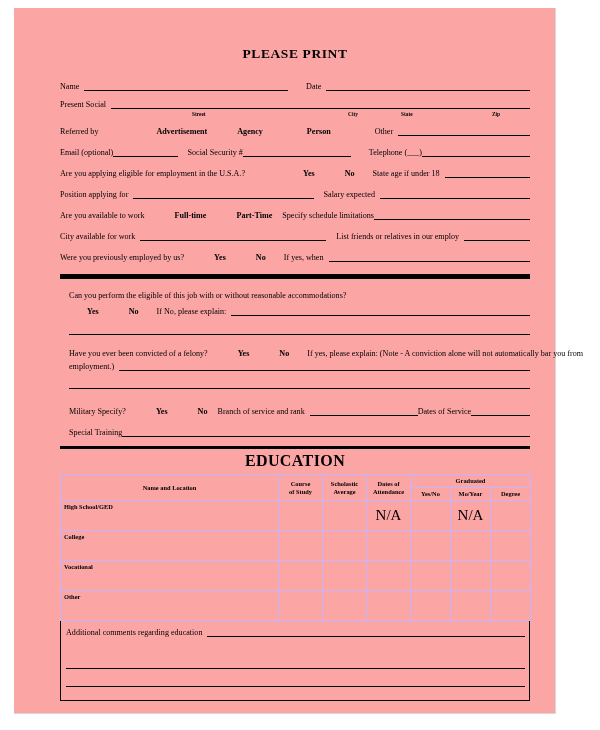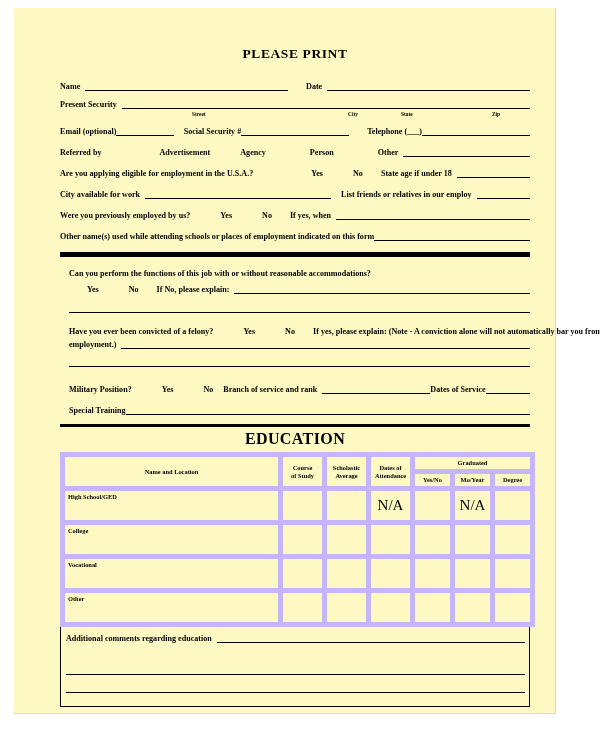--- a/index.html
+++ b/index.html
@@ -14,21 +14,21 @@
     color: #000000;
     overflow: hidden;
   }
 
   .page {
     position: absolute;
     left: 14px;
     top: 8px;
     width: 542px;
     height: 706px;
-    background: #fef9c3;
+    background: #fca5a5;
     border-right: 1px solid #d8d8d8;
     border-bottom: 1px solid #d8d8d8;
     box-sizing: border-box;
   }
 
   .sheet {
     position: absolute;
     left: 46px;
     top: 38px;
     width: 470px;
@@ -49,21 +49,21 @@
     align-items: baseline;
     font-size: 8.1px;
     font-weight: bold;
     margin-bottom: 9px;
     white-space: nowrap;
   }
   .row.tight { margin-bottom: 2px; }
   .row.loose { margin-bottom: 12px; }
 
   .lbl {
-    font-weight: bold;
+    font-weight: normal;
     flex: 0 0 auto;
   }
   .lbl.pad-r { padding-right: 5px; }
 
   
   .opt {
     font-weight: bold;
     flex: 0 0 auto;
   }
 
@@ -122,21 +122,21 @@
     margin: 2px 0 4px 0;
   }
 
   table.edu {
     border-collapse: collapse;
     width: 100%;
     table-layout: fixed;
   }
   table.edu th,
   table.edu td {
-    border: 5px solid #c4b5fd;
+    border: 1px solid #c4b5fd;
     font-size: 6.4px;
     font-weight: bold;
     padding: 0;
     vertical-align: top;
   }
   table.edu th {
     text-align: center;
     vertical-align: middle;
     font-weight: bold;
     line-height: 1.25;
@@ -190,96 +190,109 @@
 
     <div class="row">
       <span class="lbl pad-r">Name</span>
       <span class="fill"></span>
       <span class="gap-s"></span>
       <span class="lbl pad-r">Date</span>
       <span class="fill"></span>
     </div>
 
     <div class="row tight">
-      <span class="lbl pad-r">Present Security</span>
+      <span class="lbl pad-r">Present Social</span>
       <span class="fill"></span>
     </div>
     <div class="subcaps">
       <span style="left:132px;">Street</span>
       <span style="left:288px;">City</span>
       <span style="left:341px;">State</span>
       <span style="left:432px;">Zip</span>
+    </div>
+
+    <div class="row loose">
+      <span class="lbl">Referred by</span>
+      <span class="gap-xl"></span>
+      <span class="opt">Advertisement</span>
+      <span class="gap-m"></span>
+      <span class="opt">Agency</span>
+      <span class="gap-l"></span>
+      <span class="opt">Person</span>
+      <span class="gap-l"></span>
+      <span class="lbl pad-r">Other</span>
+      <span class="fill"></span>
     </div>
 
     <div class="row loose">
       <span class="lbl">Email (optional)</span>
       <span class="fill"></span>
       <span class="gap-xs"></span>
       <span class="lbl">Social Security #</span>
       <span class="fill w-md"></span>
       <span class="gap-s"></span>
       <span class="lbl">Telephone (___)</span>
       <span class="fill w-md"></span>
     </div>
 
     <div class="row loose">
-      <span class="lbl">Referred by</span>
-      <span class="gap-xl"></span>
-      <span class="opt">Advertisement</span>
-      <span class="gap-m"></span>
-      <span class="opt">Agency</span>
-      <span class="gap-l"></span>
-      <span class="opt">Person</span>
-      <span class="gap-l"></span>
-      <span class="lbl pad-r">Other</span>
-      <span class="fill"></span>
-    </div>
-
-    <div class="row loose">
       <span class="lbl">Are you applying eligible for employment in the U.S.A.?</span>
       <span class="gap-xl"></span>
       <span class="opt">Yes</span>
       <span class="gap-m"></span>
       <span class="opt">No</span>
       <span class="gap-s"></span>
       <span class="lbl pad-r">State age if under 18</span>
       <span class="fill"></span>
     </div>
 
-
+    <div class="row loose">
+      <span class="lbl pad-r">Position applying for</span>
+      <span class="fill"></span>
+      <span class="gap-xs"></span>
+      <span class="lbl pad-r">Salary expected</span>
+      <span class="fill w-lg"></span>
+    </div>
+
+    <div class="row loose">
+      <span class="lbl">Are you available to work</span>
+      <span class="gap-m"></span>
+      <span class="opt">Full-time</span>
+      <span class="gap-m"></span>
+      <span class="opt">Part-Time</span>
+      <span class="gap-xs"></span>
+      <span class="lbl">Specify schedule limitations</span>
+      <span class="fill"></span>
+    </div>
 
     <div class="row loose">
       <span class="lbl pad-r">City available for work</span>
       <span class="fill w-xl"></span>
       <span class="gap-xs"></span>
       <span class="lbl pad-r">List friends or relatives in our employ</span>
       <span class="fill"></span>
     </div>
 
     <div class="row loose">
       <span class="lbl">Were you previously employed by us?</span>
       <span class="gap-m"></span>
       <span class="opt">Yes</span>
       <span class="gap-m"></span>
       <span class="opt">No</span>
       <span class="gap-s"></span>
       <span class="lbl pad-r">If yes, when</span>
       <span class="fill"></span>
     </div>
 
-    <div class="row">
-      <span class="lbl">Other  name(s) used while attending schools or places of employment indicated on this form</span>
-      <span class="fill"></span>
-    </div>
 
     <div class="bar"></div>
 
     <div class="indent">
       <div class="row tight">
-        <span class="lbl">Can you perform the functions of this job with or without reasonable accommodations?</span>
+        <span class="lbl">Can you perform the eligible of this job with or without reasonable accommodations?</span>
       </div>
       <div class="row" style="margin-top:7px;">
         <span class="gap-s"></span>
         <span class="opt">Yes</span>
         <span class="gap-m"></span>
         <span class="opt">No</span>
         <span class="gap-s"></span>
         <span class="lbl pad-r">If No,  please explain:</span>
         <span class="fill"></span>
       </div>
@@ -298,21 +311,21 @@
       </div>
       <div class="row tight" style="margin-top:4px;">
         <span class="lbl pad-r">employment.)</span>
         <span class="fill"></span>
       </div>
       <div class="contline" style="margin-top:8px; margin-bottom:18px;"></div>
     </div>
 
     <div class="indent">
       <div class="row tight">
-        <span class="lbl">Military Position?</span>
+        <span class="lbl">Military Specify?</span>
         <span class="gap-m"></span>
         <span class="opt">Yes</span>
         <span class="gap-m"></span>
         <span class="opt">No</span>
         <span class="gap-xs"></span>
         <span class="lbl pad-r">Branch of service and rank</span>
         <span class="fill w-md"></span>
         <span class="lbl">Dates of Service</span>
         <span class="fill"></span>
       </div>

